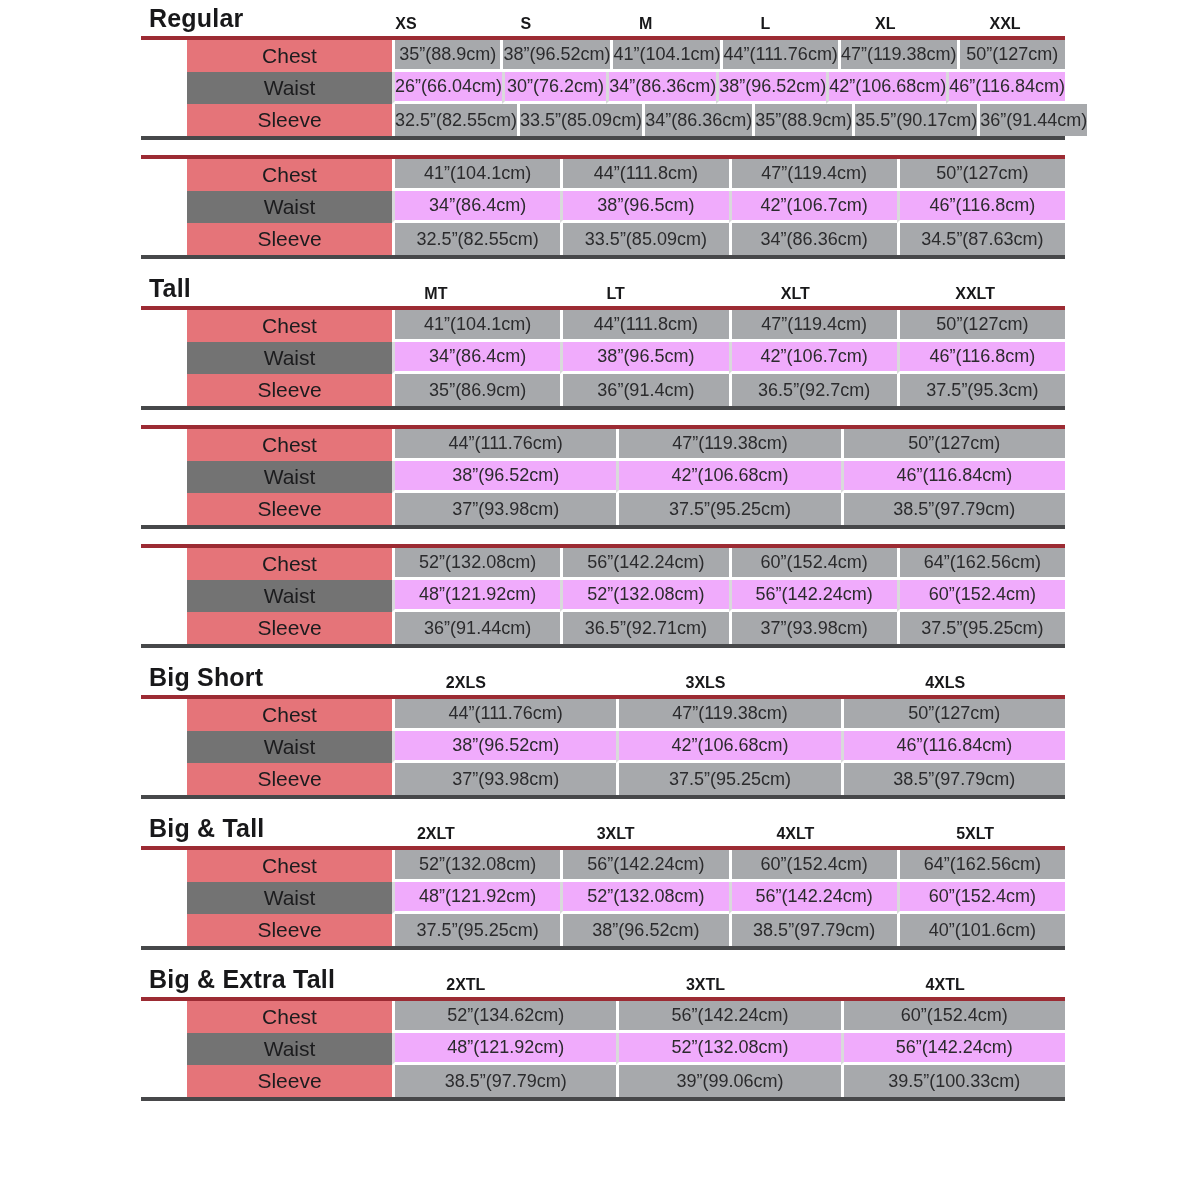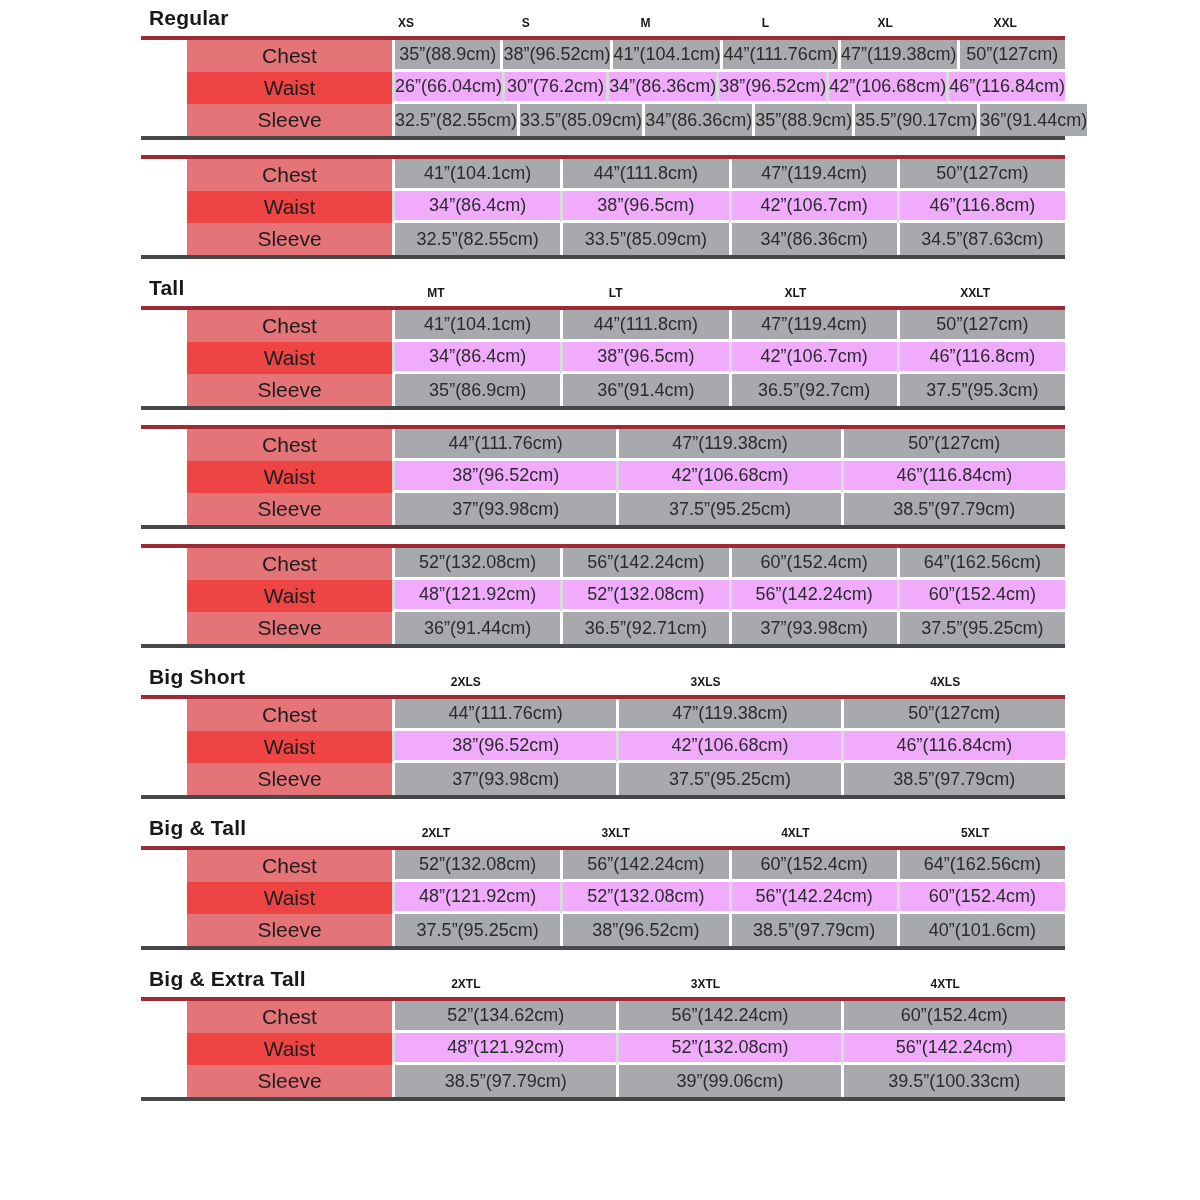--- a/index.html
+++ b/index.html
@@ -22,30 +22,30 @@
   }
   .sec-header{
     display:grid;
     grid-template-columns:205px repeat(var(--n),1fr);
     align-items:end;
     height:26px;
     margin-bottom:6px;
   }
   .sec-title{
     font-weight:bold;
-    font-size:21px;
+    font-size:25px;
     color:#18181a;
     padding-left:8px;
     letter-spacing:0.2px;
     white-space:nowrap;
   }
   .size-label{
     text-align:center;
     font-weight:bold;
-    font-size:12px;
+    font-size:16px;
     color:#18181a;
   }
   .sec-table{
     border-top:4px solid #9c2b33;
     border-bottom:4px solid #47484a;
     padding-left:46px;
   }
   .t-row{
     display:grid;
     grid-template-columns:205px repeat(var(--n),1fr);
@@ -62,21 +62,21 @@
     display:flex;
     align-items:center;
     justify-content:center;
     font-size:18px;
     color:#2b2b2d;
     border-left:3px solid #ffffff;
     white-space:nowrap;
   }
   .row-dark .t-label{ background:#e57479; }
   .row-dark .t-cell{ background:#a7a9ac; }
-  .row-light .t-label{ background:#ef4444; }
+  .row-light .t-label{ background:#737373; }
   .row-light .t-cell{ background:#f0abfc; border-left-color:#d9dadb; }
   .t-row:not(:last-child) .t-cell{ border-bottom:3px solid #ffffff; }
 </style>
 </head>
 <body>
 
 <div id="chart">
     <div class="sec" style="--n: 6;">
       <div class="sec-header">
         <div class="sec-title">Regular</div>

